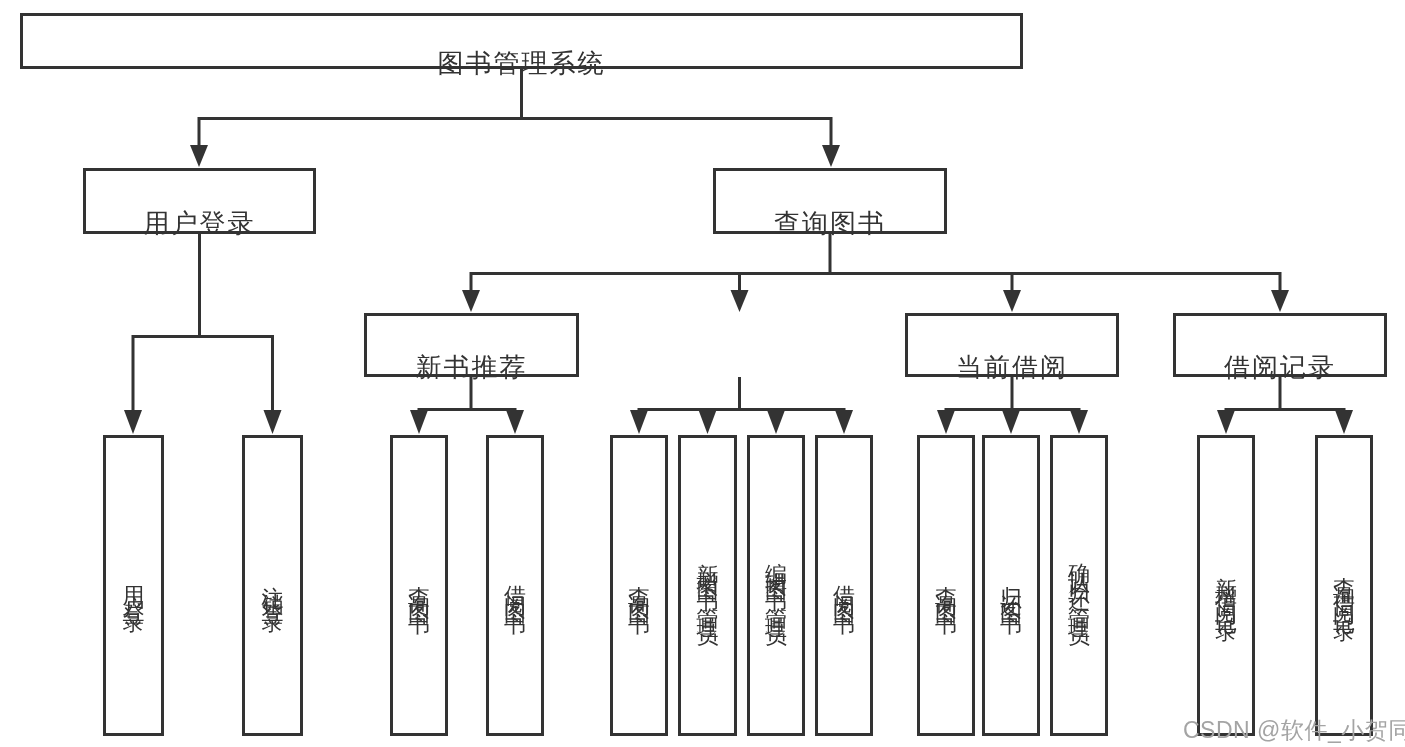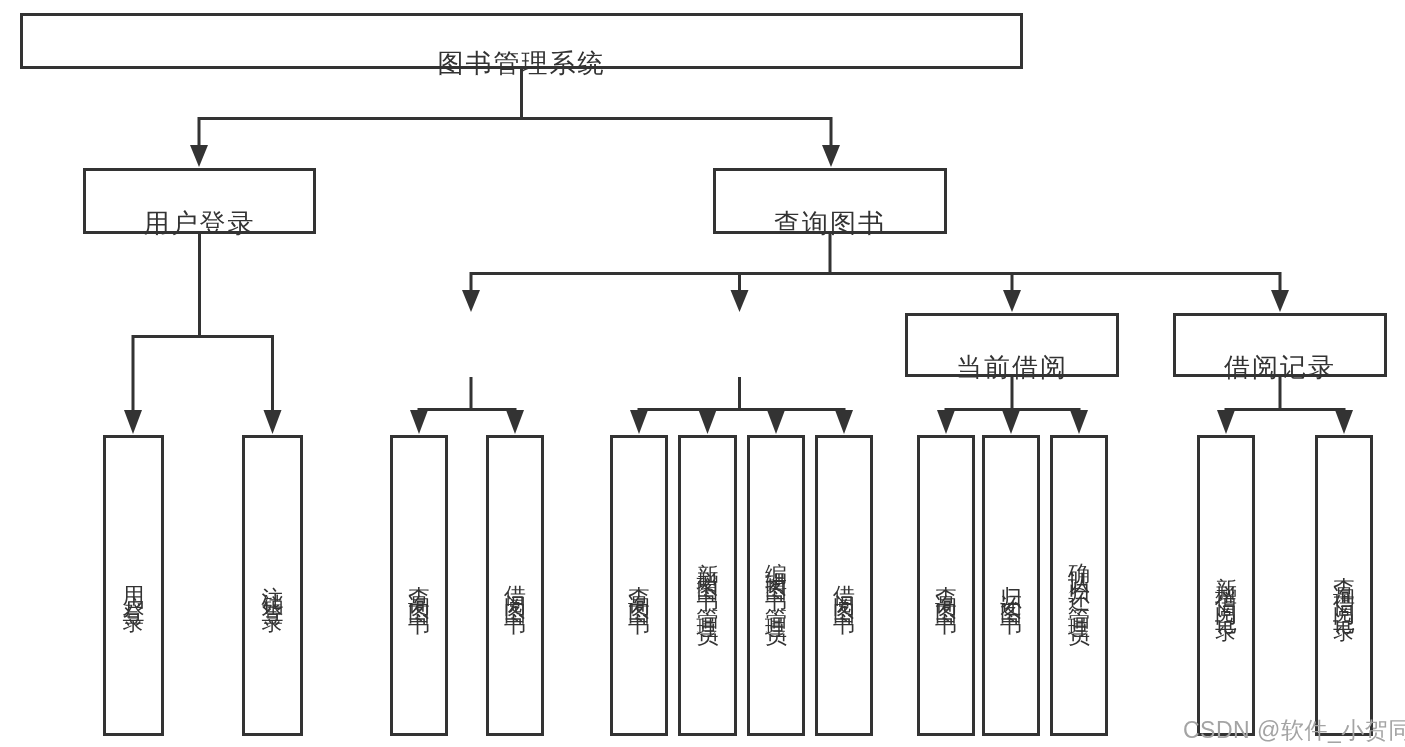--- a/index.html
+++ b/index.html
@@ -138,20 +138,23 @@
     <span>图书管理系统</span>
   </div>
 
   <div class="node h-node b-login">
     <span>用户登录</span>
   </div>
   <div class="node h-node b-mgmt">
     <span>查询图书</span>
   </div>
 
+  <div class="node h-node b-g0">
+    <span>新书推荐</span>
+  </div>
   <div class="node h-node b-g2">
     <span>当前借阅</span>
   </div>
   <div class="node h-node b-g3">
     <span>借阅记录</span>
   </div>
 
   <div class="node leaf l0">
     <span>用户登录</span>
   </div>

